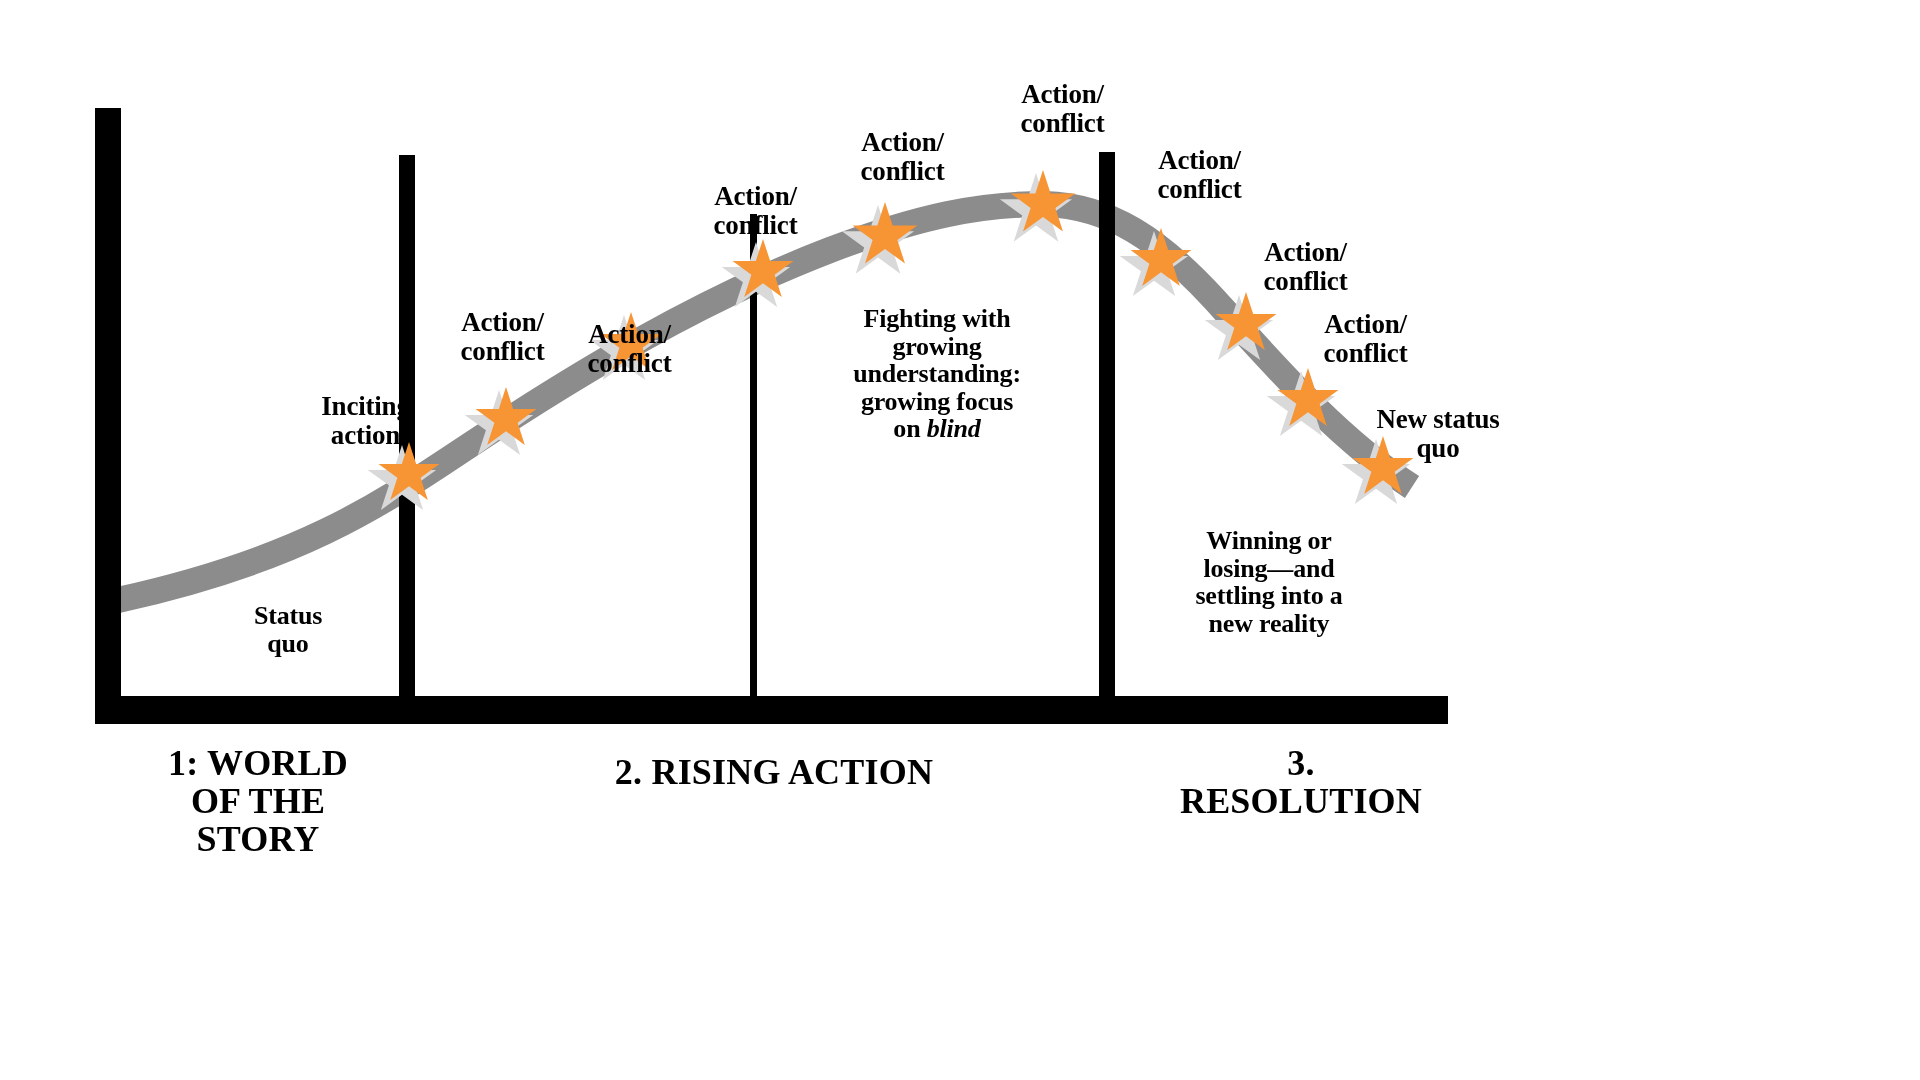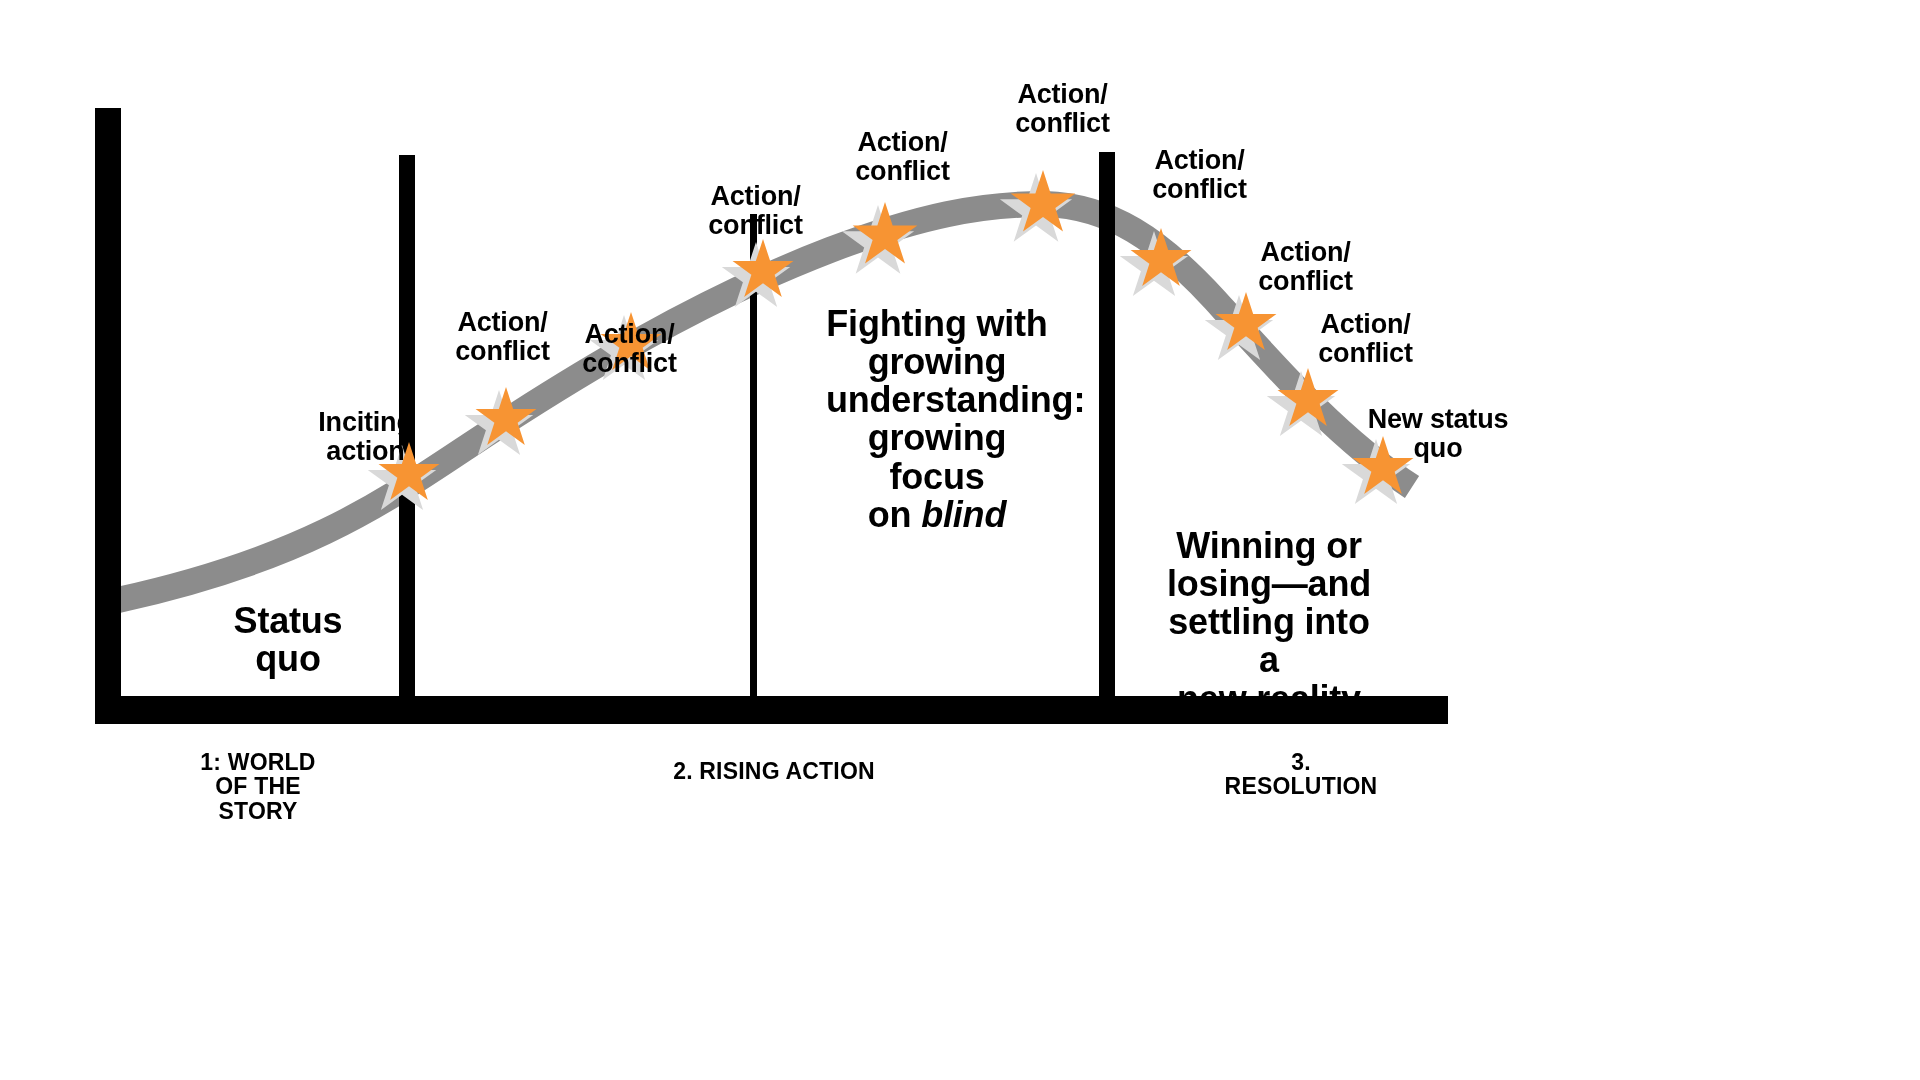--- a/index.html
+++ b/index.html
@@ -32,24 +32,25 @@
 
   
   .lbl{
     position:absolute;
     font-weight:bold;
     color:#000000;
     line-height:1.06;
     text-align:center;
     white-space:pre-line;
     letter-spacing:-0.2px;
+    font-family:Liberation Serif, serif;
   }
   .lbl-star{font-size:27px;}
-  .lbl-desc{font-size:36px;}
-  .lbl-act{font-size:23px;letter-spacing:0.2px;margin-top:6px;}
+  .lbl-desc{font-size:26px;}
+  .lbl-act{font-size:36px;letter-spacing:0.2px;}
 
   .emph{font-style:italic;font-weight:bold;}
 </style>
 </head>
 <body>
 
 <div id="stage">
 
   <div class="layer">
     <svg width="1920" height="1080" viewBox="0 0 1920 1080" xmlns="http://www.w3.org/2000/svg">
@@ -123,21 +124,21 @@
           <use href="#starShape" transform="translate(1308,400) scale(32)" fill="#f79433"></use>
         </g>
 
       <g>
           <use href="#starShape" transform="translate(1376,475) scale(36)" fill="#d9d9d9"></use>
           <use href="#starShape" transform="translate(1383,468) scale(32)" fill="#f79433"></use>
         </g>
     </svg>
   </div>
 
-  <div class="lbl lbl-star" style="left:258px;top:408px;width:215px;">Inciting
+  <div class="lbl lbl-star" style="left:258px;top:392px;width:215px;">Inciting
 action</div>
 
   <div class="lbl lbl-star" style="left:395px;top:308px;width:215px;">Action/
 conflict</div>
 
   <div class="lbl lbl-star" style="left:522px;top:320px;width:215px;">Action/
 conflict</div>
 
   <div class="lbl lbl-star" style="left:648px;top:182px;width:215px;">Action/
 conflict</div>

